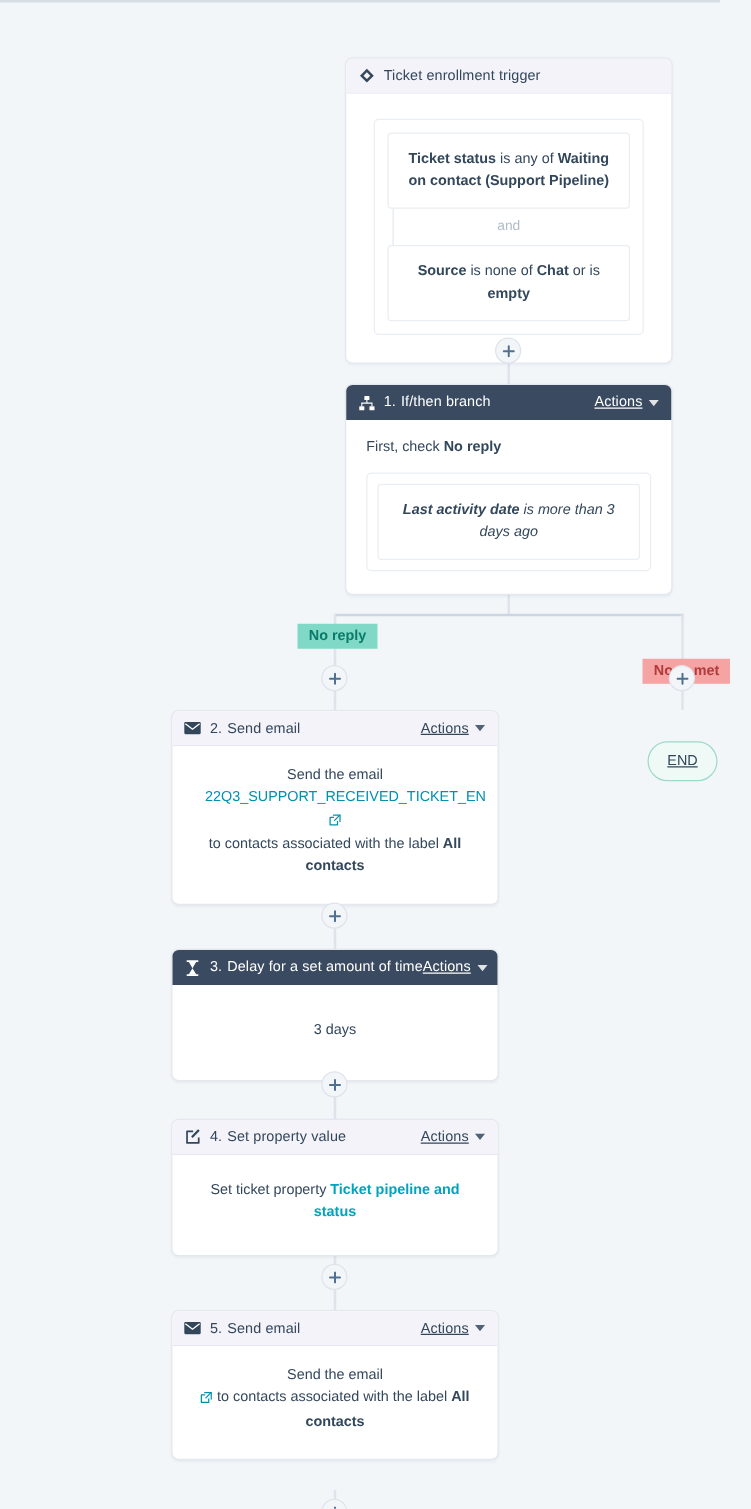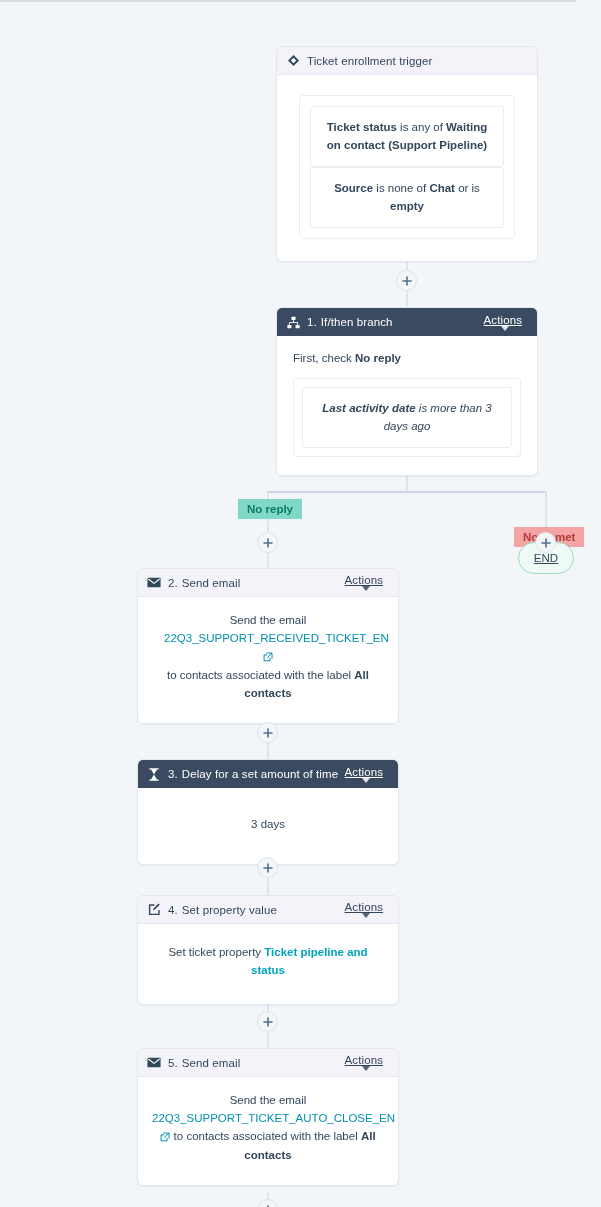--- a/index.html
+++ b/index.html
@@ -81,21 +81,20 @@
     align-items: center;
     justify-content: center;
   }
   .head-title { white-space: nowrap; }
   .head-spacer { flex: 1 1 auto; }
   .actions {
     display: flex;
     align-items: center;
     font-size: 11.5px;
     white-space: nowrap;
-    flex-direction: column;
   }
   .actions-label {
     text-decoration: underline;
     margin-right: 5px;
   }
   .caret {
     width: 0; height: 0;
     border-left: 4px solid transparent;
     border-right: 4px solid transparent;
     border-top: 5px solid currentColor;
@@ -205,20 +204,21 @@
           <path d="M8 4.6 L11.4 8 L8 11.4 L4.6 8 Z" fill="#f4f3fa"></path>
         </svg>
       </span>
       <span class="head-title trigger-title">Ticket enrollment trigger</span>
     </div>
     <div class="card-body" style="padding:20px 22px 22px;">
       <div class="filter-group">
         <div class="filter-box">
           <span class="b">Ticket status</span><span> is any of </span><span class="b">Waiting on contact (Support Pipeline)</span>
         </div>
+        <div class="and-row">and</div>
         <div class="filter-box">
           <span class="b">Source</span><span> is none of </span><span class="b">Chat</span><span> or is </span><span class="b">empty</span>
         </div>
       </div>
     </div>
   </div>
 
   <div class="plus" style="left:396px; top:268px;">
     <svg width="10" height="10" viewBox="0 0 10 10">
         <path d="M5 1 V9 M1 5 H9" stroke="#516f90" stroke-width="1.6" stroke-linecap="round"></path>
@@ -266,21 +266,21 @@
     <svg width="10" height="10" viewBox="0 0 10 10">
         <path d="M5 1 V9 M1 5 H9" stroke="#516f90" stroke-width="1.6" stroke-linecap="round"></path>
       </svg>
   </div>
   <div class="plus" style="left:535px; top:530px;">
     <svg width="10" height="10" viewBox="0 0 10 10">
         <path d="M5 1 V9 M1 5 H9" stroke="#516f90" stroke-width="1.6" stroke-linecap="round"></path>
       </svg>
   </div>
 
-  <div class="end-node" style="left:518px; top:540px;text-decoration:underline;">
+  <div class="end-node" style="left:518px; top:591px;text-decoration:underline;">
     <span>END</span>
   </div>
 
   <div class="card" style="left:137px; top:566px; width:262px;">
     <div class="card-head head-light">
       <span class="head-icon">
         <svg width="14" height="11" viewBox="0 0 16 12">
           <rect x="0.5" y="0.5" width="15" height="11" rx="1" fill="#33475b"></rect>
           <path d="M1.5 2 L8 7 L14.5 2" stroke="#ffffff" stroke-width="1.3" fill="none"></path>
         </svg>
@@ -385,23 +385,20 @@
       <span class="head-title" style="margin-left:4px;">Send email</span>
       <span class="head-spacer"></span>
       <span class="actions">
         <span class="actions-label">Actions</span>
         <span class="caret"></span>
       </span>
     </div>
     <div class="card-body" style="padding:15px 14px 20px;">
       <div>Send the email</div>
       <div>
-        <span class="link">22Q3_SUPPORT_TICKET_AUTO_CLOSE_EN</span>
-      </div>
-      <div>
         <span class="ext-icon">
           <svg width="10" height="10" viewBox="0 0 12 12">
             <path d="M4.5 1.2 H10.8 V7.5" stroke="#0091ae" stroke-width="1.2" fill="none" stroke-linecap="round"></path>
             <path d="M10.4 1.6 L5.6 6.4" stroke="#0091ae" stroke-width="1.2" stroke-linecap="round"></path>
             <path d="M8.4 6.9 V10.6 H1.3 V3.5 H5.0" stroke="#0091ae" stroke-width="1.2" fill="none" stroke-linejoin="round"></path>
           </svg>
         </span>
         <span>to contacts associated with the label </span><span class="b">All contacts</span>
       </div>
     </div>

